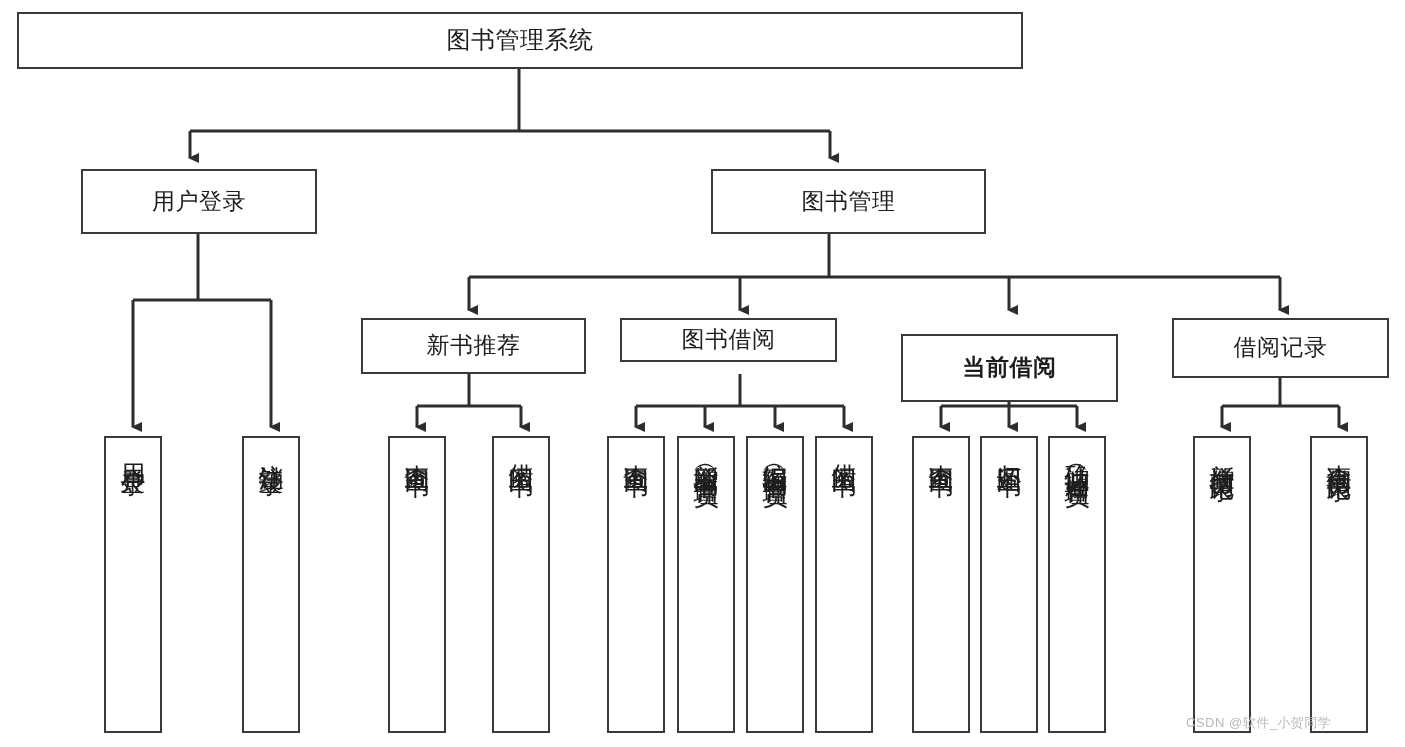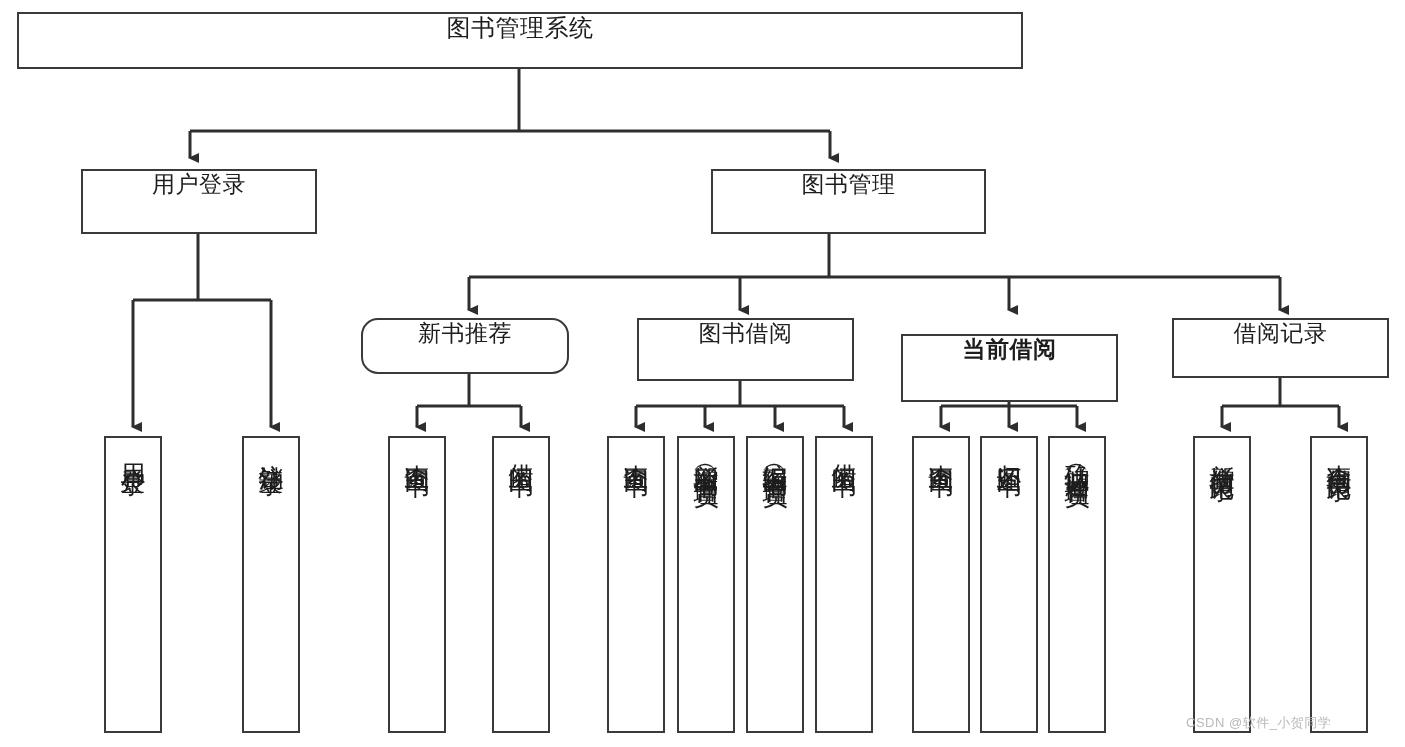--- a/index.html
+++ b/index.html
@@ -24,20 +24,21 @@
     width: 1405px;
     height: 747px;
     pointer-events: none;
   }
   .node {
     position: absolute;
     box-sizing: border-box;
     border: 2.5px solid #3a3a3a;
     background: #ffffff;
     display: flex;
+    align-items: center;
     justify-content: center;
     color: #1d1d1d;
   }
   .node .lbl {
     display: block;
     line-height: 1.18;
     letter-spacing: 0.5px;
   }
   .node.h .lbl {
     font-size: 23px;
@@ -130,24 +131,24 @@
     <span class="lbl">图书管理系统</span>
   </div>
 
   <div class="node h" style="left:81px; top:169px; width:236px; height:65px;">
     <span class="lbl">用户登录</span>
   </div>
   <div class="node h" style="left:711px; top:169px; width:275px; height:65px;">
     <span class="lbl">图书管理</span>
   </div>
 
-  <div class="node h" style="left:361px; top:318px; width:208px; height:56px;border-radius:17px;">
+  <div class="node h" style="left:361px; top:318px; width:225px; height:56px;">
     <span class="lbl">新书推荐</span>
   </div>
-  <div class="node h" style="left:637px; top:318px; width:217px; height:63px;">
+  <div class="node h" style="left:620px; top:318px; width:217px; height:44px;">
     <span class="lbl">图书借阅</span>
   </div>
   <div class="node h" style="left:901px; top:334px; width:217px; height:68px;font-weight:bold;">
     <span class="lbl">当前借阅</span>
   </div>
   <div class="node h" style="left:1172px; top:318px; width:217px; height:60px;">
     <span class="lbl">借阅记录</span>
   </div>
 
   <div class="node v" style="left:104px; top:436px; width:58px; height:297px;">

